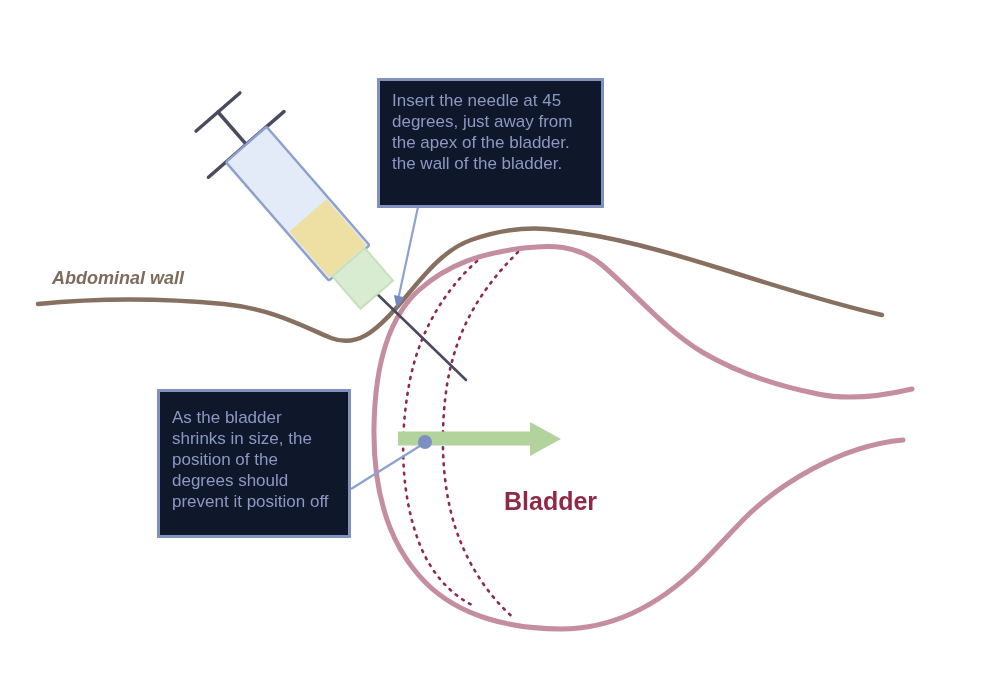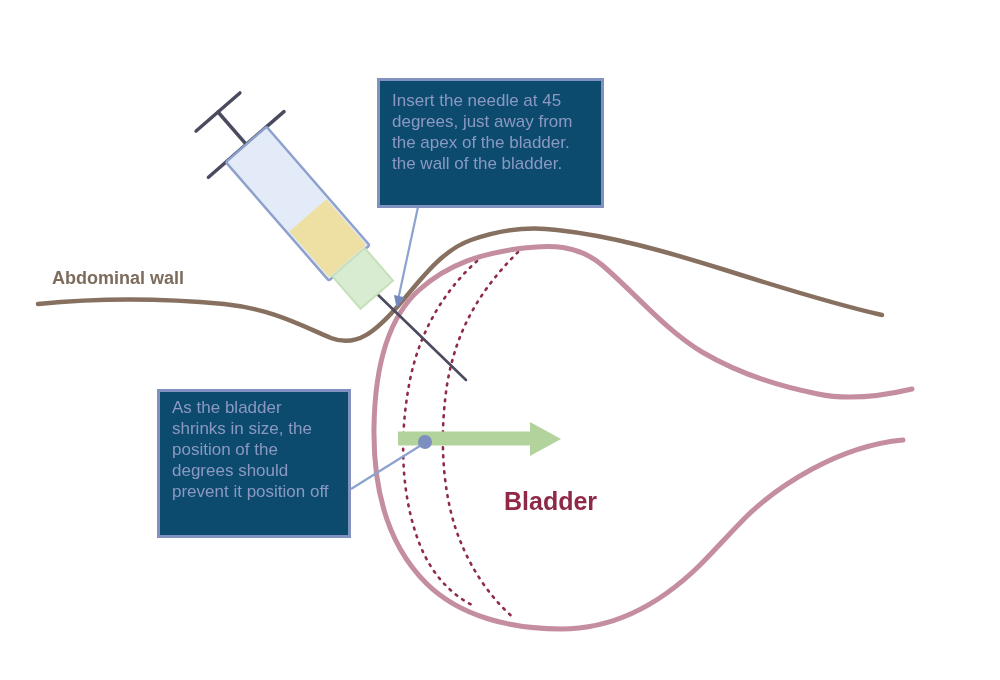--- a/index.html
+++ b/index.html
@@ -6,33 +6,33 @@
   #canvas{
     position:relative;
     width:1000px;height:680px;
     background:#ffffff;
     overflow:hidden;
     font-family:"Liberation Sans", sans-serif;
   }
   #scene{position:absolute;left:0;top:0;}
   .callout{
     position:absolute;
-    background:#0c4a6e;
+    background:#0f172a;
     border:3px solid #8292c0;
     color:#8b99c2;
     font-size:17px;
     line-height:21px;
     padding:9px 12px;
     box-sizing:border-box;
   }
   .callout .ln{white-space:nowrap;}
   #callout-needle-angle{left:377px;top:78px;width:227px;height:130px;}
-  #callout-needle-position{left:157px;top:389px;width:194px;height:149px;padding-top:5px;}
+  #callout-needle-position{left:157px;top:389px;width:194px;height:149px;padding-top:15px;}
   .diagram-label{position:absolute;font-weight:bold;white-space:nowrap;}
-  #label-abdominal-wall{left:52px;top:268px;font-size:18px;color:#7d6c5c;}
+  #label-abdominal-wall{left:52px;top:268px;font-size:18px;color:#7d6c5c;font-style:italic;}
   #label-bladder{left:504px;top:487px;font-size:25px;color:#8e2946;}
 </style>
 </head>
 <body>
 
 <div id="canvas">
 
   <svg id="scene" width="1000" height="680" viewBox="0 0 1000 680">
 
     <path d="M 477 261 C 445 290 420 330 410 380 C 398 440 402 500 420 545 C 432 575 452 595 472 605" fill="none" stroke-width="2.6" stroke-linecap="round" stroke-dasharray="1.8 6.2" stroke="#8e2c47"></path>

